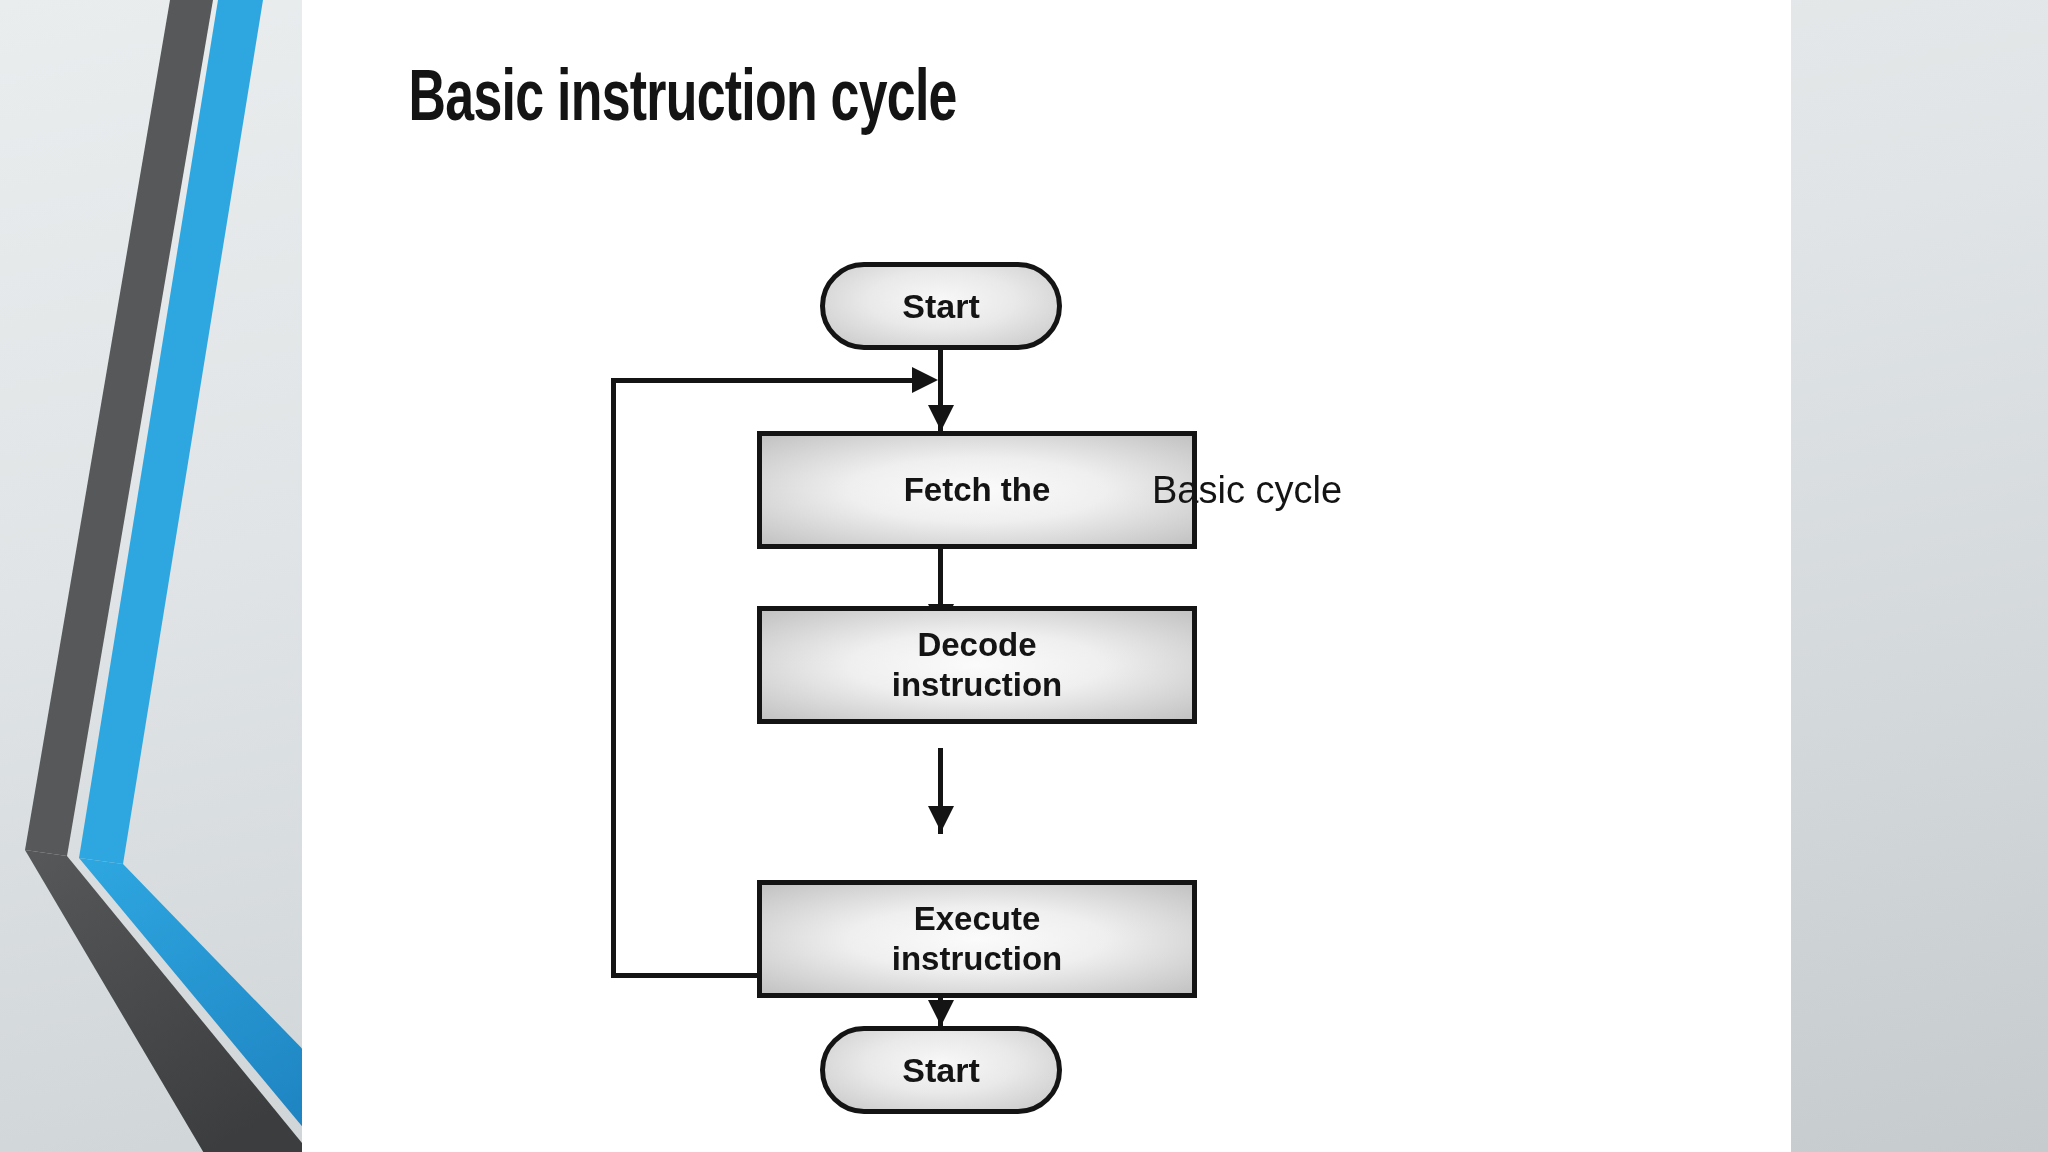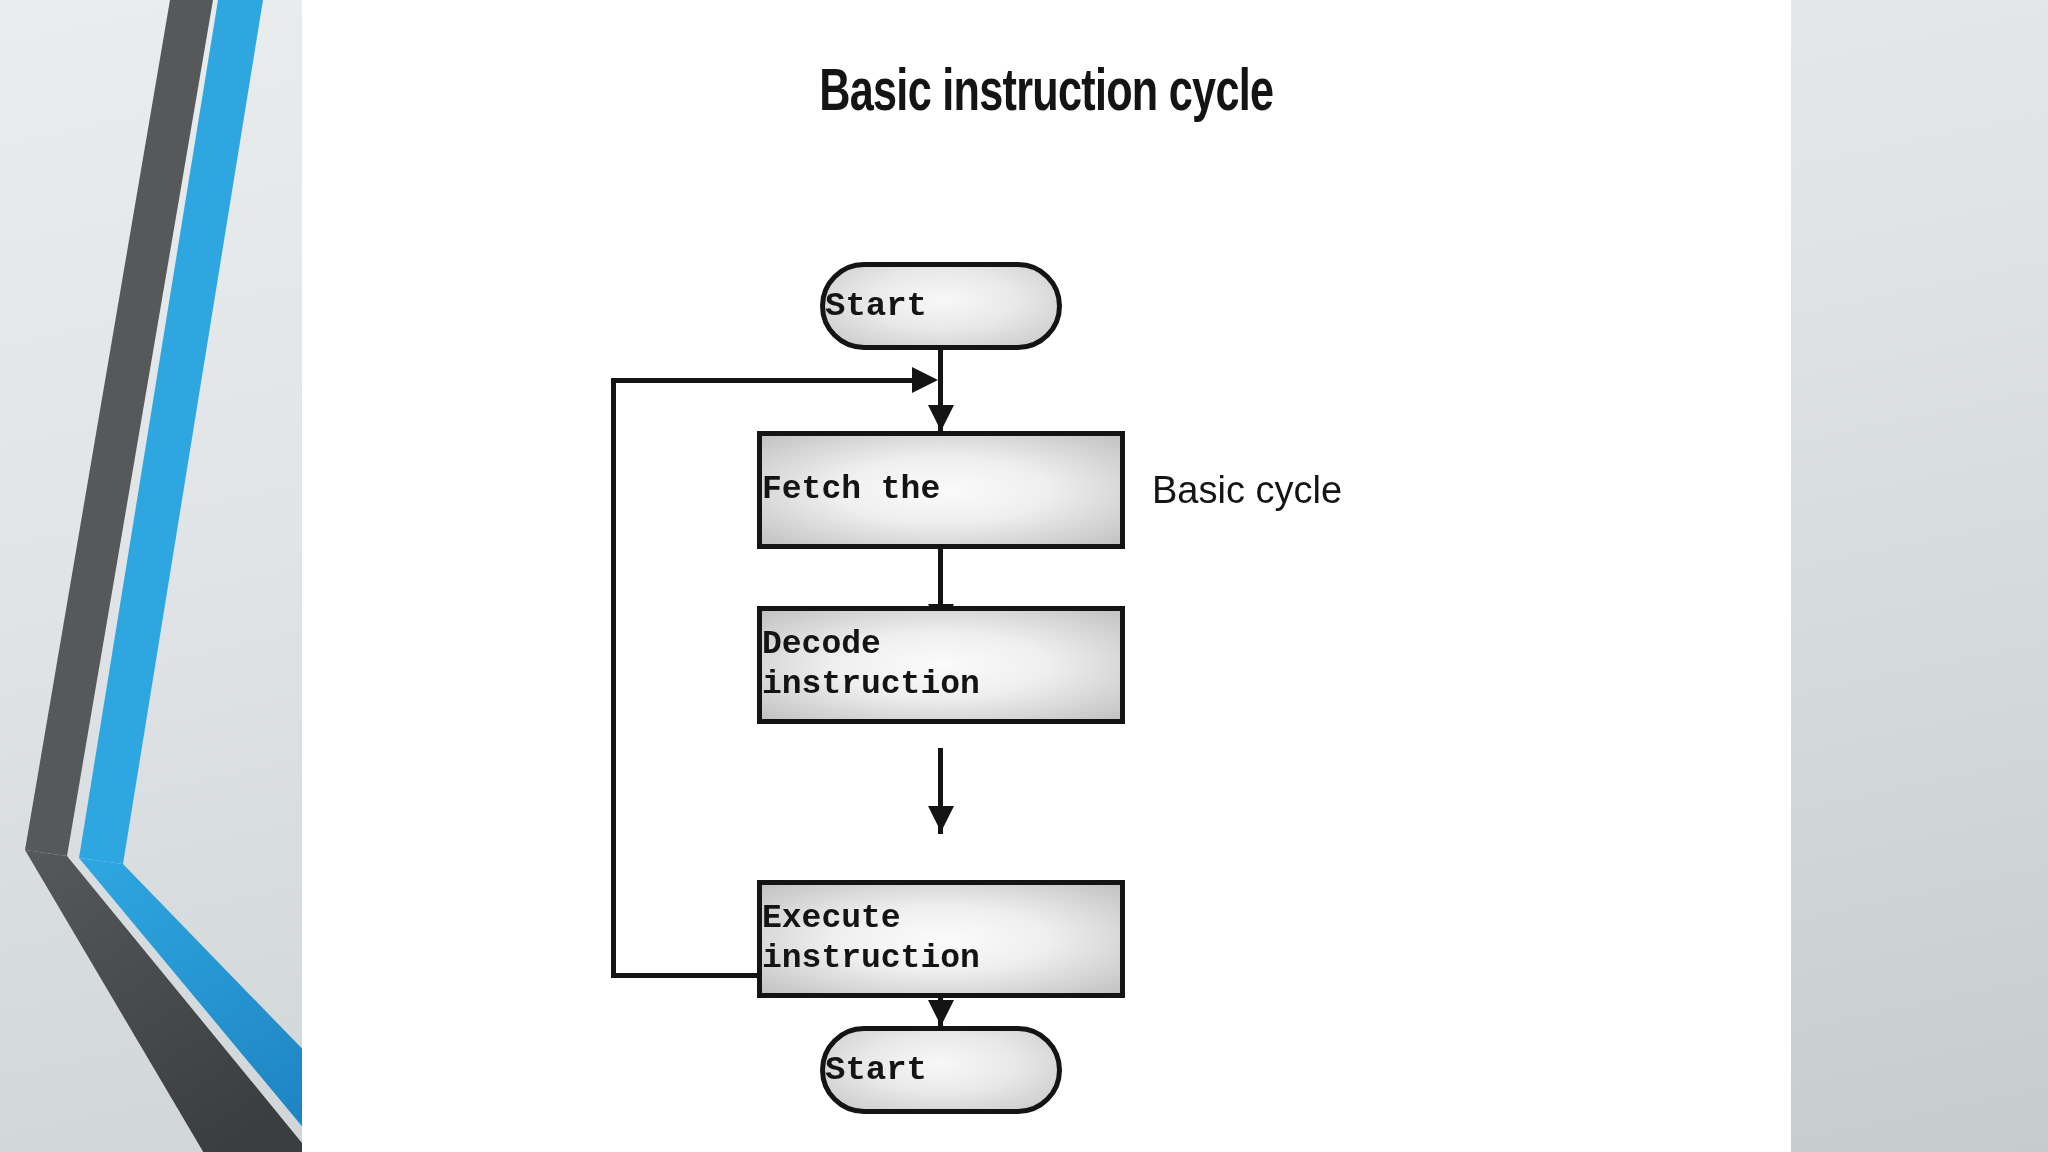--- a/index.html
+++ b/index.html
@@ -16,38 +16,38 @@
     position:relative; width:2048px; height:1152px; overflow:hidden;
     background:linear-gradient(168deg,#eaedee 0%, #e0e4e6 38%, #d3d8da 70%, #c6cbce 100%);
   }
   .ribbon{position:absolute; left:0; top:0;}
   .panel{
     position:absolute; left:302px; top:0; width:1489px; height:1152px;
     background:var(--panel);
   }
   .title{
     position:absolute; left:302px; top:58px; width:1489px;
-    text-align:center; color:var(--ink);
-    font-size:60px; font-weight:bold; letter-spacing:-1px; line-height:1.05;
+    text-align:left; color:var(--ink);
+    font-size:72px; font-weight:bold; letter-spacing:-1px; line-height:1.05;
     white-space:nowrap;
   }
   .title .squeeze{display:inline-block; transform:scaleX(0.72); transform-origin:50% 50%;}
   
   .node{
     position:absolute; box-sizing:border-box; border:5px solid var(--ink);
-    display:flex; flex-direction:column; align-items:flex-start; justify-content:center;
-    color:var(--ink); text-align:center;font-family:Liberation Mono, monospace;
+    display:flex; flex-direction:column; align-items:center; justify-content:center;
+    color:var(--ink); text-align:center;
   }
   .terminator{
     left:820px; width:242px; height:88px; border-radius:44px;
     background:radial-gradient(ellipse at 50% 42%, #f8f8f8 0%, #e9e9e9 45%, #c7c7c7 100%);
     font-size:34px; font-weight:bold;
   }
   .process{
-    left:757px; width:368px; height:118px;
+    left:757px; width:440px; height:118px;
     background:radial-gradient(ellipse at 50% 50%, #fbfbfb 0%, #efefef 42%, #c2c2c2 100%);
     font-size:33px; font-weight:bold; line-height:40px;
   }
   .edge{position:absolute; background:var(--ink);}
   .arrow-down{
     position:absolute; width:0; height:0;
     border-left:13px solid transparent; border-right:13px solid transparent;
     border-top:26px solid var(--ink);
   }
   .arrow-right{

